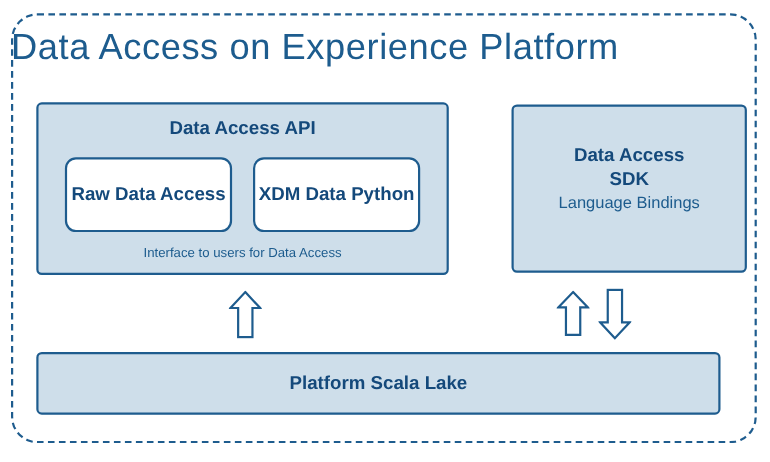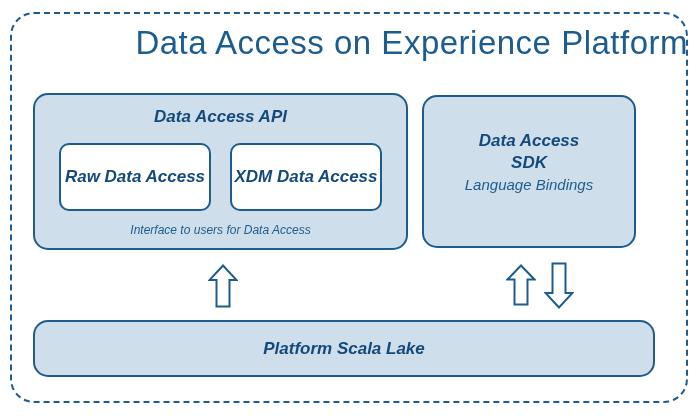--- a/index.html
+++ b/index.html
@@ -17,30 +17,30 @@
   }
   .stage{position:absolute;left:0;top:0;width:700px;height:420px;}
 
   .outer{
     position:absolute;left:10px;top:12px;width:678px;height:391px;
     border:2px dashed var(--outline);border-radius:24px;background:#fff;
   }
 
   .title{
     position:absolute;left:10px;top:24px;width:678px;
-    text-align:right;font-size:33px;font-weight:300;letter-spacing:0.5px;
+    text-align:left;font-size:33px;font-weight:300;letter-spacing:0.5px;
     color:var(--body-text);
   }
 
   .bigbox{
     position:absolute;background:var(--box-fill);
-    border:2px solid var(--outline);border-radius:15px;font-style:italic;
+    border:2px solid var(--outline);border-radius:5px;
   }
   .api-box{left:33px;top:93px;width:375px;height:157px;}
-  .sdk-box{left:422px;top:95px;width:214px;height:153px;}
+  .sdk-box{left:465px;top:95px;width:214px;height:153px;}
   .lake-box{left:33px;top:320px;width:622px;height:57px;
     display:flex;align-items:center;justify-content:center;}
 
   .box-heading{
     color:var(--heading-text);font-weight:bold;font-size:17px;text-align:center;
   }
   .api-box .box-heading{margin-top:12px;}
 
   .subrow{
     position:absolute;left:0;top:48px;width:100%;
@@ -82,21 +82,21 @@
 
   <div class="title">Data Access on Experience Platform</div>
 
   <div class="bigbox api-box">
     <div class="box-heading">Data Access API</div>
     <div class="subrow">
       <div class="subbox">
         <span>Raw Data Access</span>
       </div>
       <div class="subbox">
-        <span>XDM Data Access</span>
+        <span>XDM Data Python</span>
       </div>
     </div>
     <div class="caption">Interface to users for Data Access</div>
   </div>
 
   <div class="bigbox sdk-box">
     <div class="box-heading sdk-heading">
       <div>Data Access</div>
       <div>SDK</div>
     </div>

